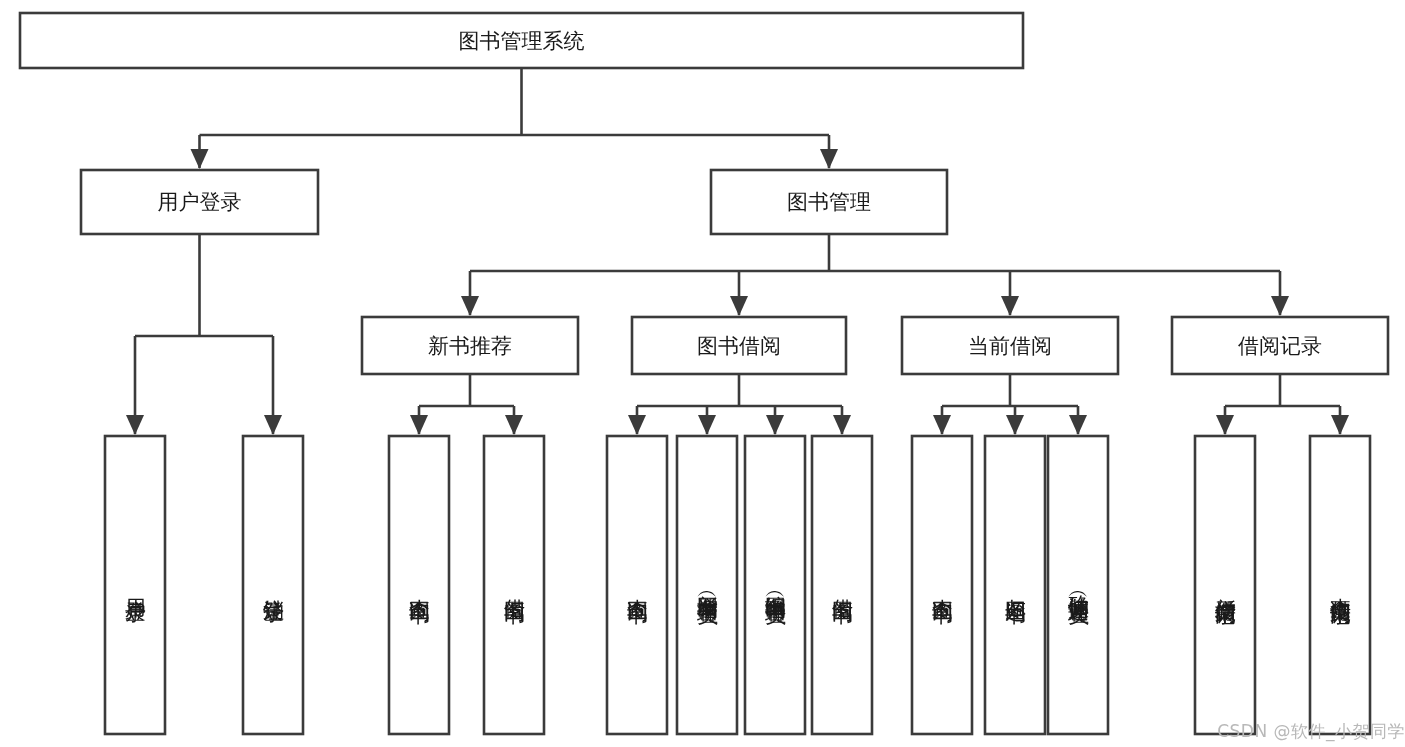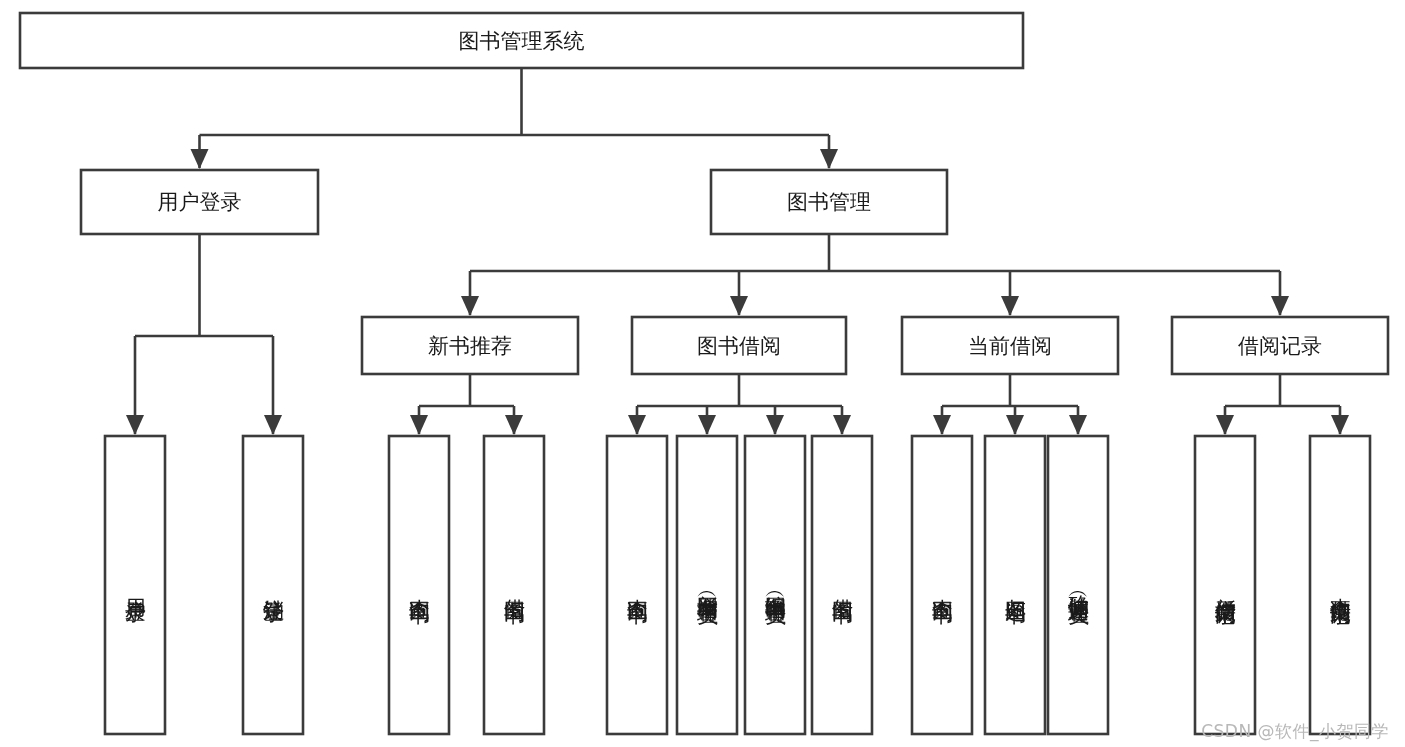--- a/index.html
+++ b/index.html
@@ -57,21 +57,21 @@
     font-family: "DejaVu Sans", "Liberation Sans", sans-serif;
     font-size: 21px;
     line-height: 1.18;
     letter-spacing: 1.5px;
     color: #1a1a1a;
     white-space: nowrap;
     pointer-events: none;
   }
   .watermark {
     position: absolute;
-    right: 16px;
+    right: 0;
     bottom: 4px;
     font-family: "DejaVu Sans", "Liberation Sans", sans-serif;
     font-size: 17px;
     color: #b8b8b8;
     letter-spacing: 0.5px;
     user-select: none;
   }
 </style>
 </head>
 <body>

